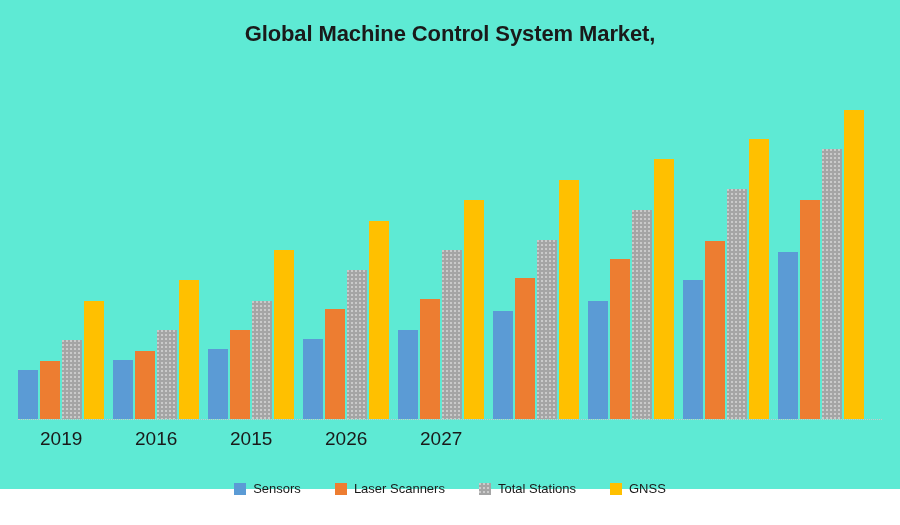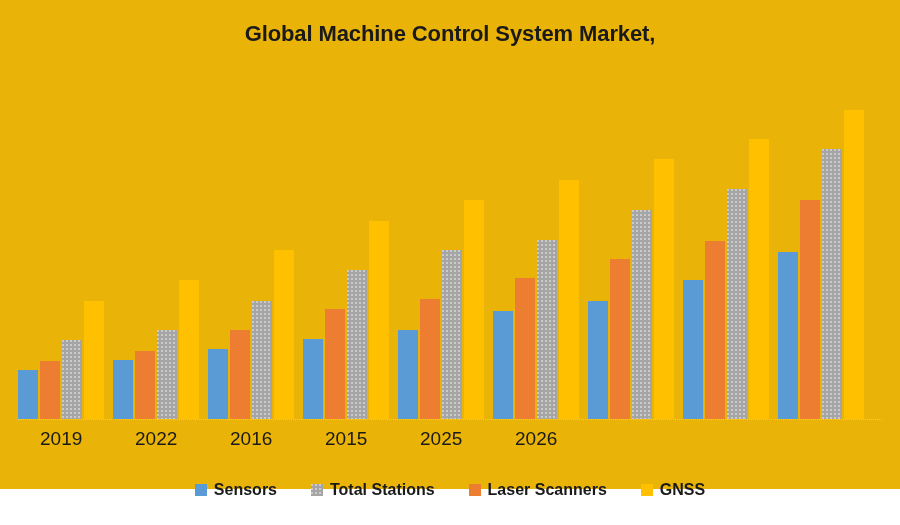--- a/index.html
+++ b/index.html
@@ -12,21 +12,21 @@
     height: 525px;
     background: #ffffff;
     font-family: "Liberation Sans", sans-serif;
     overflow: hidden;
   }
 
   #chart-root {
     position: relative;
     width: 900px;
     height: 489px;
-    background: #eab308;
+    background: #5eead4;
   }
 
   
   .chart-title {
     position: absolute;
     left: 0;
     top: 18px;
     width: 900px;
     text-align: center;
     font-size: 22px;
@@ -140,22 +140,22 @@
   .legend-swatch.gnss    { background: #FFC000; }
   .legend-swatch.total {
     background-color: #A5A5A5;
     background-image:
       radial-gradient(circle at 1px 1px, rgba(255,255,255,0.6) 0.7px, transparent 0.8px),
       radial-gradient(circle at 3px 3px, rgba(110,110,110,0.5) 0.7px, transparent 0.8px);
     background-size: 4px 4px, 4px 4px;
     background-position: 0 0, 2px 2px;
   }
   .legend-label {
-    font-size: 16px;
-    font-weight: bold;
+    font-size: 13px;
+    font-weight: normal;
     color: #1a1a1a;
     white-space: nowrap;
     text-align: right;
   }
 </style>
 </head>
 <body>
 
 <div id="chart-root">
 
@@ -236,39 +236,38 @@
             <div class="bar total" title="Total Stations 2027: 5.25" style="height: 270px;"></div>
             <div class="bar gnss" title="GNSS 2027: 6" style="height: 309px;"></div>
           </div>
         </div>
       </div>
     <div class="baseline"></div>
   </div>
 
   <div class="x-labels" id="x-labels">
       <div class="x-label">2019</div>
-      <div class="x-label">2022</div>
       <div class="x-label">2016</div>
       <div class="x-label">2015</div>
-      <div class="x-label">2025</div>
       <div class="x-label">2026</div>
+      <div class="x-label">2027</div>
     </div>
 
   <div class="legend" id="legend">
       <div class="legend-item">
         <span class="legend-swatch sensors"></span>
         <span class="legend-label">Sensors</span>
       </div>
       <div class="legend-item">
+        <span class="legend-swatch laser"></span>
+        <span class="legend-label">Laser Scanners</span>
+      </div>
+      <div class="legend-item">
         <span class="legend-swatch total"></span>
         <span class="legend-label">Total Stations</span>
       </div>
       <div class="legend-item">
-        <span class="legend-swatch laser"></span>
-        <span class="legend-label">Laser Scanners</span>
-      </div>
-      <div class="legend-item">
         <span class="legend-swatch gnss"></span>
         <span class="legend-label">GNSS</span>
       </div>
     </div>
 
 </div>
 
 </body></html>

